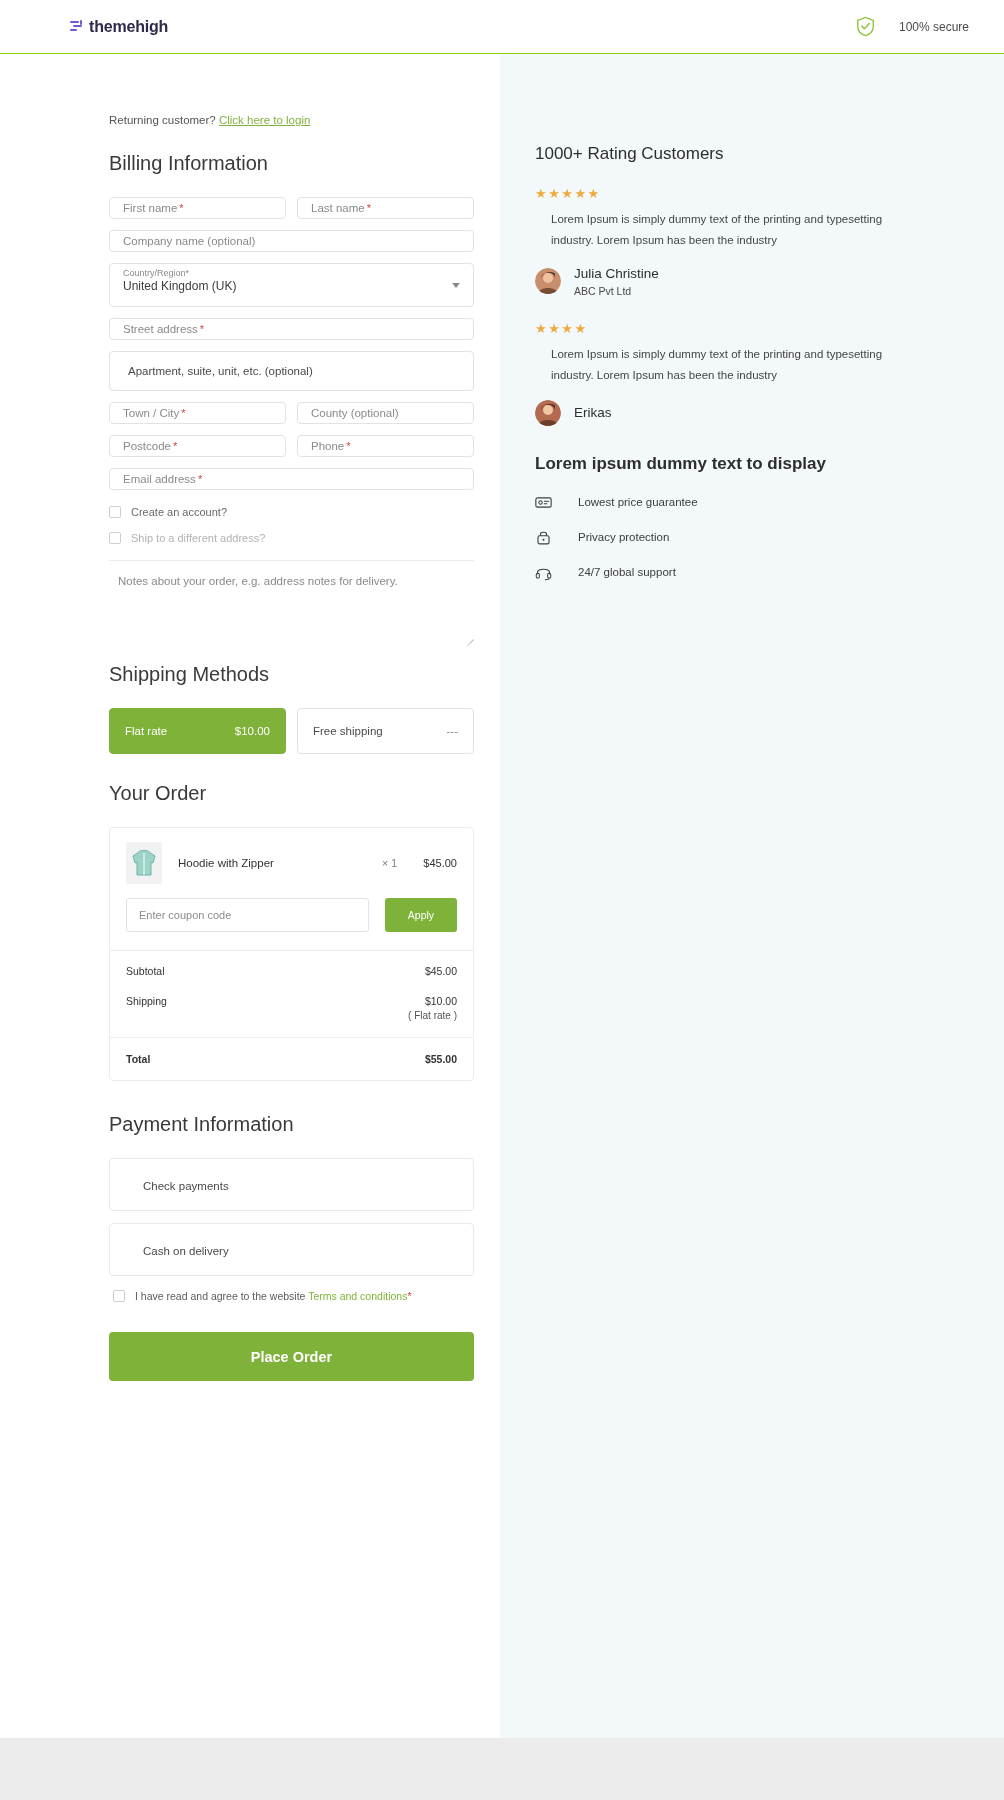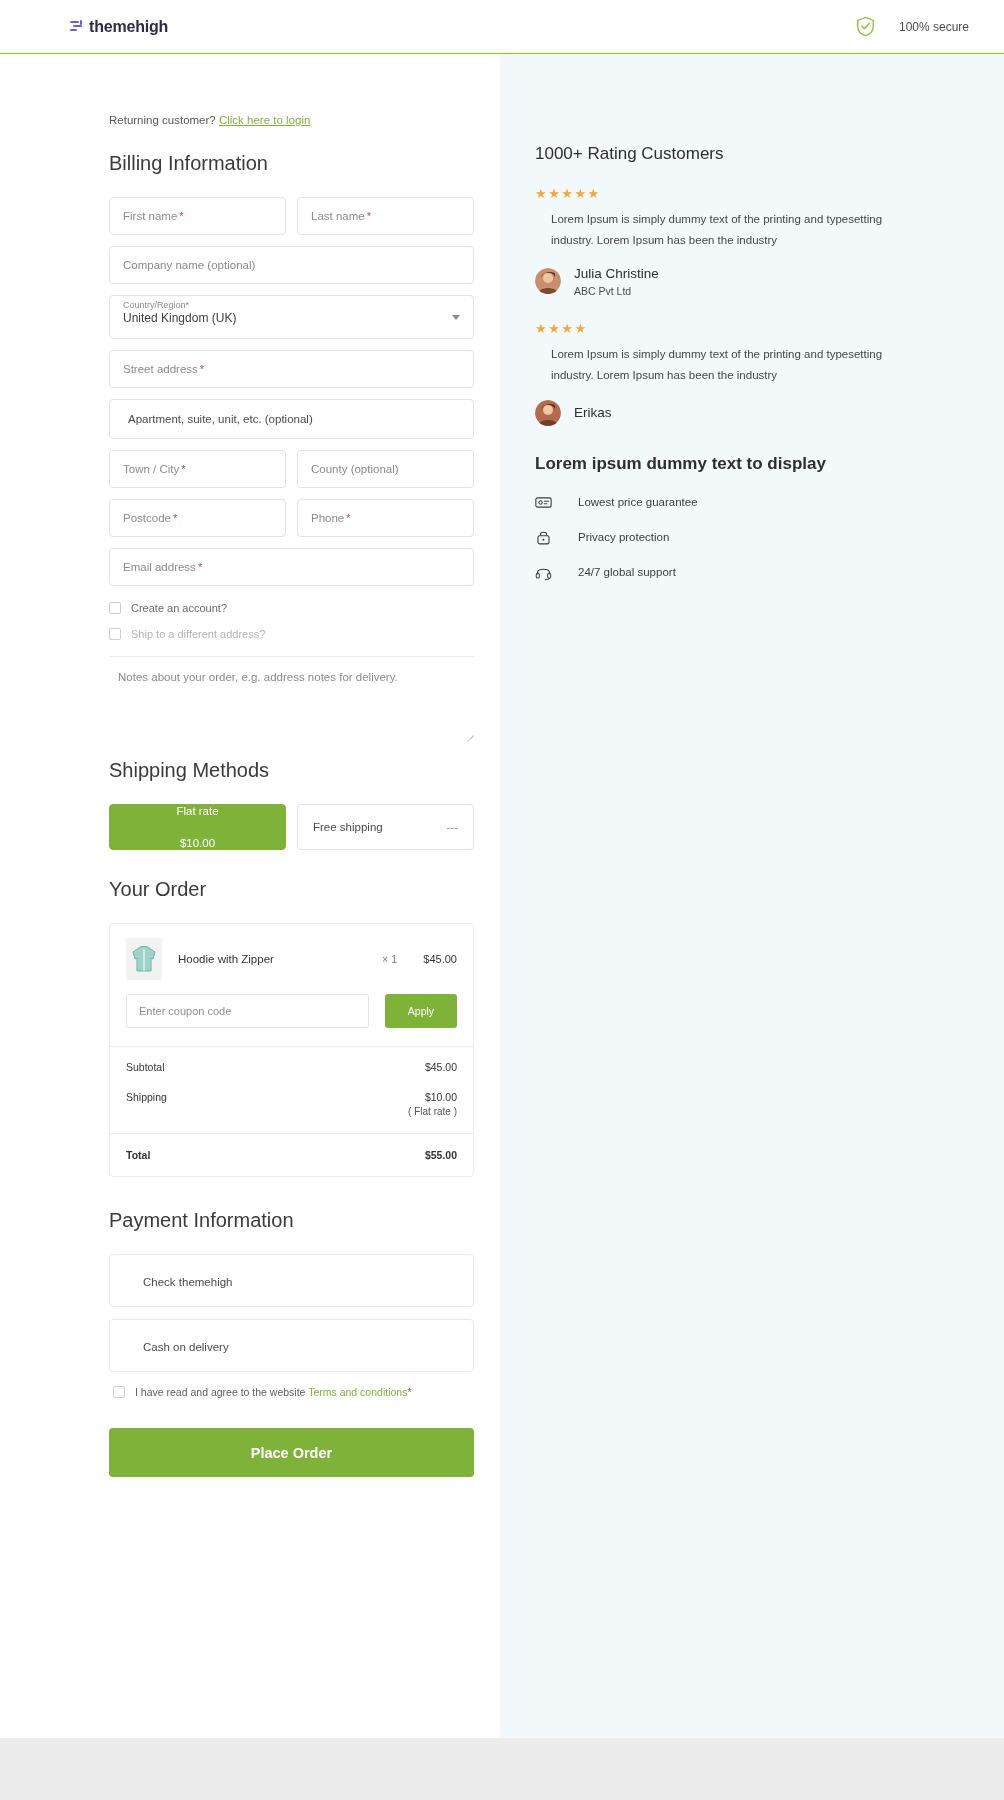--- a/index.html
+++ b/index.html
@@ -38,21 +38,21 @@
   .lcol { width:365px; margin-left:103px; }
 
   .returning { font-size:11.5px; color:#555; margin-bottom:26px; }
   .returning a { color:#7fb239; text-decoration:underline; }
 
   h2.section { font-size:20px; font-weight:400; color:#3a3a3a; margin:0 0 22px 0; }
 
   
   .row { display:flex; gap:11px; margin-bottom:11px; }
   .field {
-    border:1px solid #e2e2e2; border-radius:4px; height:38px;
+    border:1px solid #e2e2e2; border-radius:4px; height:22px;
     display:flex; align-items:center; padding:0 13px;
     font-size:11.5px; color:#8a8a8a; background:#fff; flex:1;
     position:relative;
   }
   .field .req { color:#d04343; margin-left:2px; font-size:11px; }
   .field.full { width:100%; }
   .field.dark { color:#4a4a4a; }
 
   .select-field {
     border:1px solid #e2e2e2; border-radius:4px; height:44px;
@@ -87,21 +87,21 @@
   .notes-resize:before { width:9px; bottom:1px; transform:rotate(-45deg); transform-origin:right bottom;}
   .notes-resize:after { width:5px; bottom:1px; right:0; transform:rotate(-45deg); transform-origin:right bottom; }
 
   
   .ship-wrap { display:flex; gap:11px; margin-bottom:10px; }
   .ship {
     flex:1; height:46px; border-radius:4px; border:1px solid #e2e2e2;
     display:flex; align-items:center; justify-content:space-between;
     padding:0 15px; font-size:11.5px; color:#4a4a4a;
   }
-  .ship.active { background:#7fb239; border-color:#7fb239; color:#fff;flex-direction:column; }
+  .ship.active { background:#7fb239; border-color:#7fb239; color:#fff; }
   .ship .price { font-size:11.5px; }
   .ship.active .price { color:#fff; }
 
   
   .orderbox { border:1px solid #ececec; border-radius:4px; overflow:hidden; }
   .order-item { display:flex; align-items:center; padding:14px 16px; }
   .thumb {
     width:36px; height:42px; background:#f2f2f2; border-radius:2px;
     display:flex; align-items:center; justify-content:center; margin-right:16px;
   }
@@ -323,21 +323,21 @@
           <div class="totrow total">
             <span>Total</span>
             <span class="val">$55.00</span>
           </div>
         </div>
 
         <h2 class="section" style="margin-top:32px;">Payment Information</h2>
 
 
         <div class="pay" style="height:53px;">
-          <div class="pay-head" style="height:53px;">Check themehigh</div>
+          <div class="pay-head" style="height:53px;">Check payments</div>
         </div>
 
         <div class="pay" style="height:53px;">
           <div class="pay-head" style="height:53px;">Cash on delivery</div>
         </div>
 
         <div class="terms-row">
           <span class="cbox"></span>
           <span class="terms-text">
             <span>I have read and agree to the website</span>

